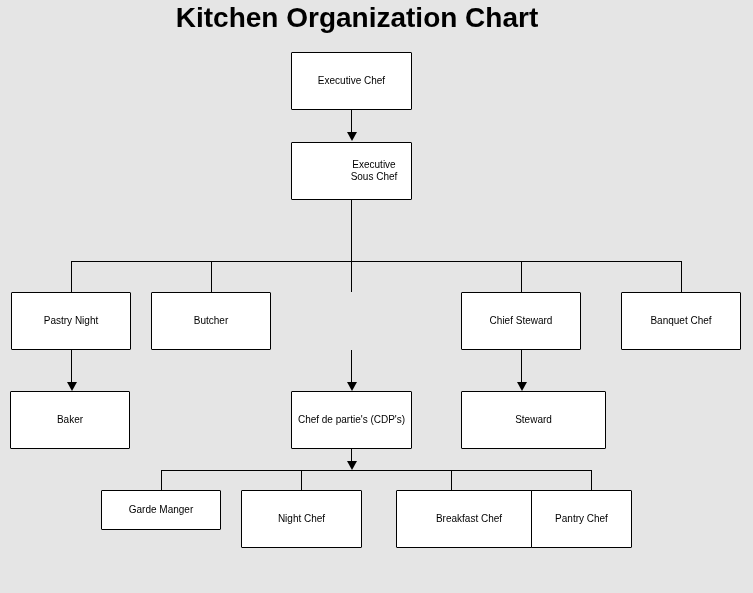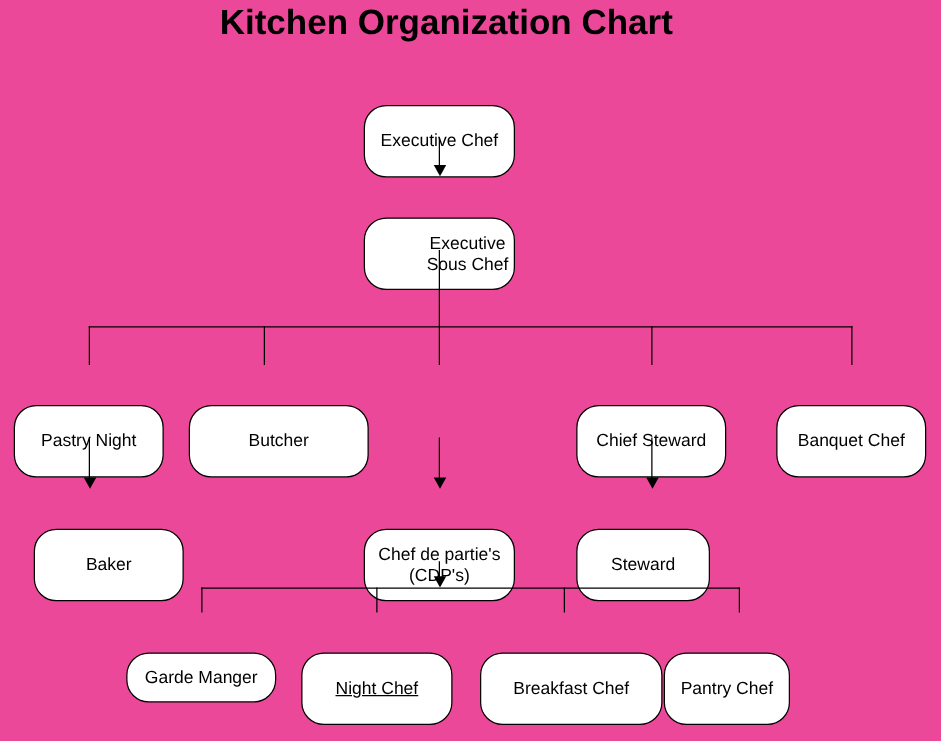--- a/index.html
+++ b/index.html
@@ -5,50 +5,49 @@
   html, body {
     margin: 0;
     padding: 0;
     background: #ffffff;
     font-family: "Liberation Sans", sans-serif;
   }
   .canvas {
     position: relative;
     width: 753px;
     height: 593px;
-    background: #ec4899;
+    background: #e5e5e5;
     overflow: hidden;
   }
   .chart-title {
     position: absolute;
     left: 0;
     top: 2px;
     width: 714px;
     text-align: center;
     font-size: 28px;
     font-weight: 700;
     color: #000000;
     letter-spacing: 0px;
     white-space: nowrap;
   }
   .node {
     position: absolute;
     box-sizing: border-box;
     border: 1px solid #000000;
-    border-radius: 18px;
+    border-radius: 1px;
     background: #ffffff;
     display: flex;
     align-items: center;
     justify-content: center;
     text-align: center;
-    font-size: 14px;
+    font-size: 10px;
     line-height: 1.25;
     color: #000000;
     padding: 2px 3px;
-    margin-top: 32px;
   }
   .h-line {
     position: absolute;
     height: 1px;
     background: #000000;
   }
   .v-line {
     position: absolute;
     width: 1px;
     background: #000000;
@@ -78,44 +77,44 @@
 
   <div class="v-line" style="left:351px; top:200px; height:92px;"></div>
 
   <div class="h-line" style="left:71px; top:261px; width:611px;"></div>
   <div class="v-line" style="left:71px; top:261px; height:31px;"></div>
   <div class="v-line" style="left:211px; top:261px; height:31px;"></div>
   <div class="v-line" style="left:521px; top:261px; height:31px;"></div>
   <div class="v-line" style="left:681px; top:261px; height:31px;"></div>
 
   <div class="node" style="left:11px; top:292px; width:120px; height:58px;">Pastry Night</div>
-  <div class="node" style="left:151px; top:292px; width:144px; height:58px;">Butcher</div>
+  <div class="node" style="left:151px; top:292px; width:120px; height:58px;">Butcher</div>
   <div class="node" style="left:461px; top:292px; width:120px; height:58px;">Chief Steward</div>
   <div class="node" style="left:621px; top:292px; width:120px; height:58px;">Banquet Chef</div>
 
   <div class="v-line" style="left:71px; top:350px; height:33px;"></div>
   <div class="arrowhead-down" style="left:67px; top:382px;"></div>
 
   <div class="v-line" style="left:351px; top:350px; height:33px;"></div>
   <div class="arrowhead-down" style="left:347px; top:382px;"></div>
 
   <div class="v-line" style="left:521px; top:350px; height:33px;"></div>
   <div class="arrowhead-down" style="left:517px; top:382px;"></div>
 
-  <div class="node" style="left:27px; top:391px; width:120px; height:58px;">Baker</div>
+  <div class="node" style="left:10px; top:391px; width:120px; height:58px;">Baker</div>
   <div class="node" style="left:291px; top:391px; width:121px; height:58px;text-align:center;">Chef de partie's (CDP's)</div>
-  <div class="node" style="left:461px; top:391px; width:107px; height:58px;">Steward</div>
+  <div class="node" style="left:461px; top:391px; width:145px; height:58px;">Steward</div>
 
   <div class="v-line" style="left:351px; top:449px; height:13px;"></div>
   <div class="arrowhead-down" style="left:347px; top:461px;"></div>
 
   <div class="h-line" style="left:161px; top:470px; width:431px;"></div>
   <div class="v-line" style="left:161px; top:470px; height:20px;"></div>
   <div class="v-line" style="left:301px; top:470px; height:20px;"></div>
   <div class="v-line" style="left:451px; top:470px; height:20px;"></div>
   <div class="v-line" style="left:591px; top:470px; height:20px;"></div>
 
   <div class="node" style="left:101px; top:490px; width:120px; height:40px;">Garde Manger</div>
-  <div class="node" style="left:241px; top:490px; width:121px; height:58px;text-decoration:underline;">Night Chef</div>
-  <div class="node" style="left:384px; top:490px; width:146px; height:58px;">Breakfast Chef</div>
+  <div class="node" style="left:241px; top:490px; width:121px; height:58px;">Night Chef</div>
+  <div class="node" style="left:396px; top:490px; width:146px; height:58px;">Breakfast Chef</div>
   <div class="node" style="left:531px; top:490px; width:101px; height:58px;">Pantry Chef</div>
 
 </div>
 
 </body></html>

